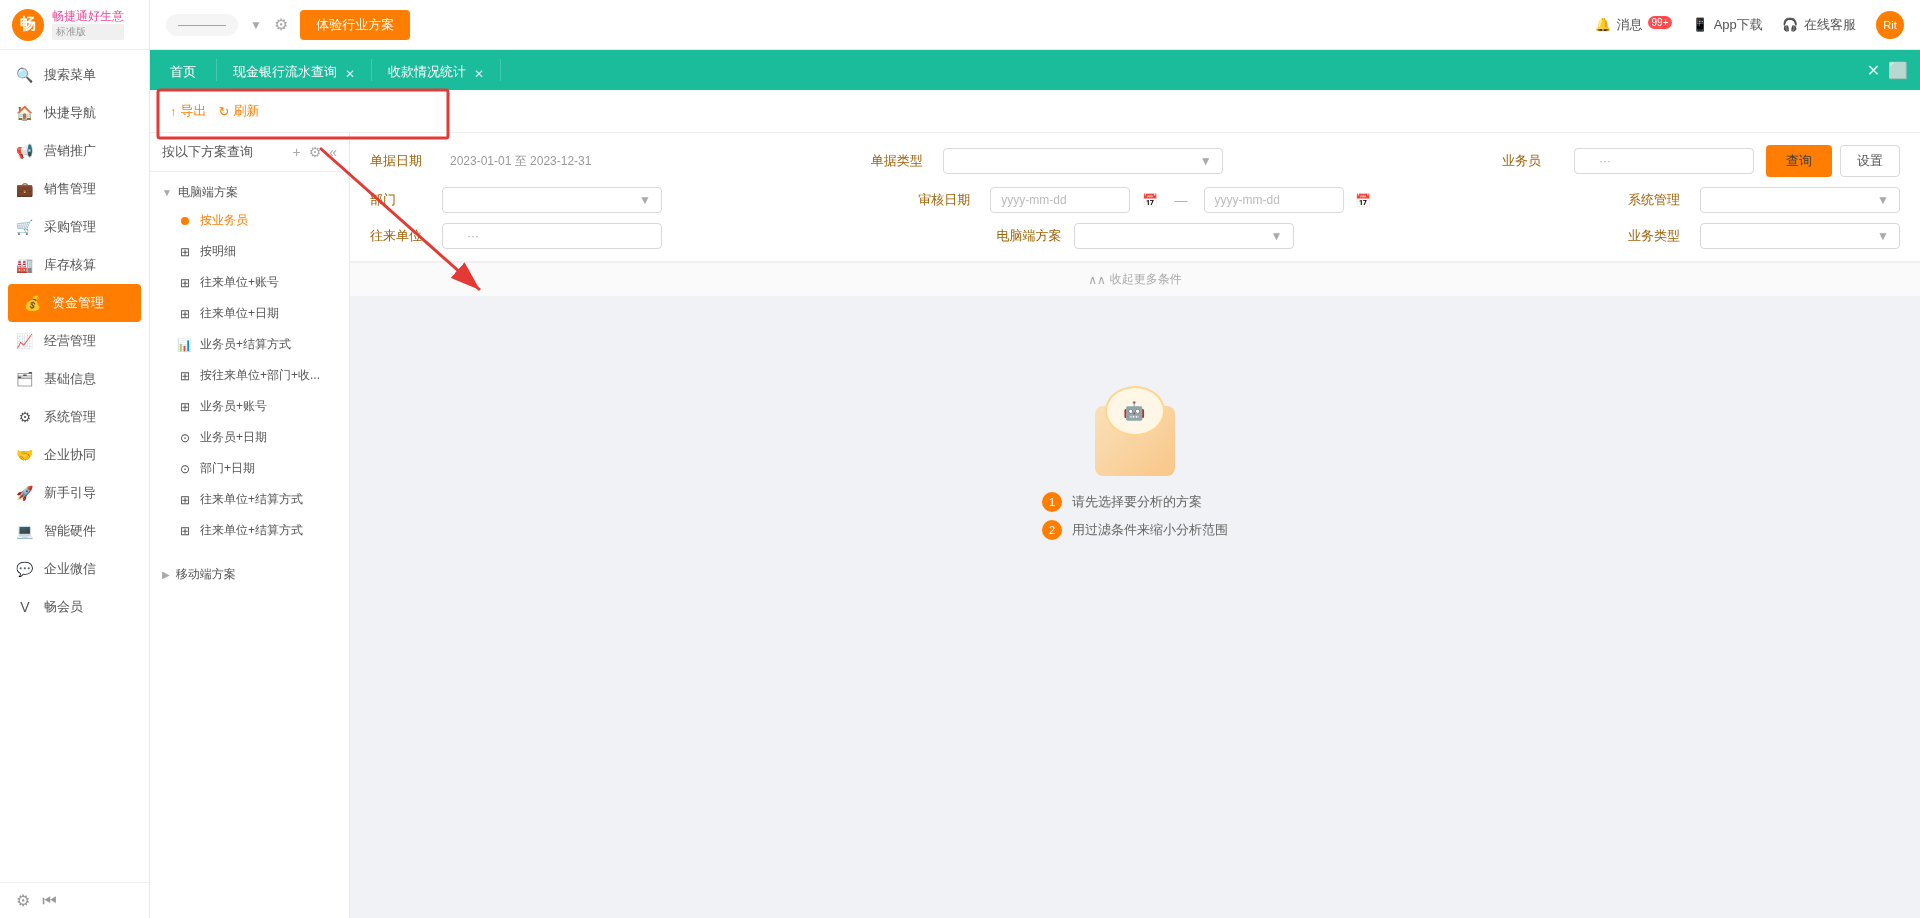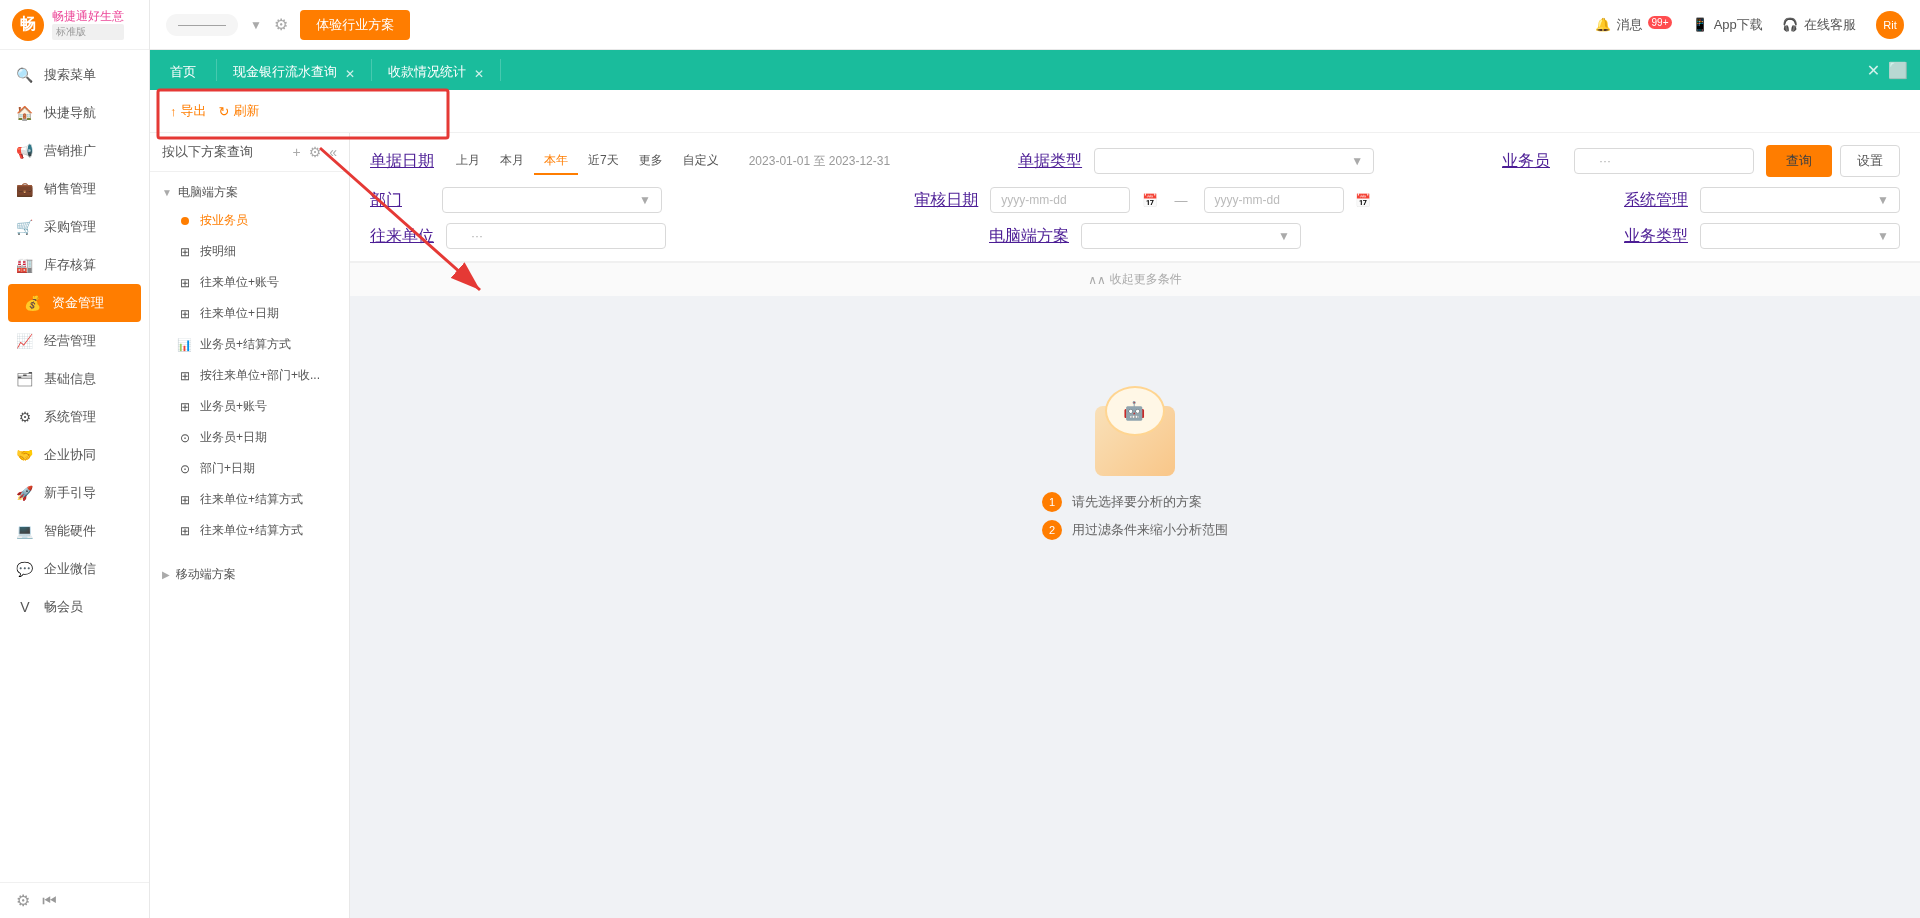--- a/index.html
+++ b/index.html
@@ -112,21 +112,21 @@
     }
     .panel-item.active { color: #ff7d00; }
     .panel-item-icon { width: 14px; height: 14px; display: flex; align-items: center; justify-content: center; font-size: 12px; flex-shrink: 0; }
     .active-dot { width: 8px; height: 8px; background: #ff7d00; border-radius: 50%; display: inline-block; }
 
     
     .right-content { flex: 1; display: flex; flex-direction: column; overflow: hidden; }
     .filter-area { background: #fff; padding: 12px 20px; border-bottom: 1px solid #f0f0f0; }
     .filter-row { display: flex; align-items: center; gap: 12px; margin-bottom: 10px; }
     .filter-row:last-child { margin-bottom: 0; }
-    .filter-label { color: #4c1d95; font-size: 16px; white-space: nowrap; min-width: 60px; text-decoration: underline; }
+    .filter-label { color: #a16207; font-size: 13px; white-space: nowrap; min-width: 60px; }
     .filter-date-group { display: flex; align-items: center; gap: 0; }
     .date-preset-btn {
       padding: 4px 10px; font-size: 12px; color: #555; cursor: pointer; border: none; background: none;
       border-bottom: 2px solid transparent;
     }
     .date-preset-btn.active { color: #ff7d00; border-bottom: 2px solid #ff7d00; }
     .date-range-text { font-size: 12px; color: #999; margin-left: 8px; }
     .filter-select {
       border: 1px solid #d9d9d9; border-radius: 4px; padding: 5px 10px; font-size: 12px;
       color: #555; display: flex; align-items: center; gap: 8px; cursor: pointer; min-width: 180px;
@@ -397,28 +397,20 @@
           </div>
         </div>
       </div>
 
       <div class="right-content">
 
         <div class="filter-area">
 
           <div class="filter-row">
             <span class="filter-label">单据日期</span>
-            <div class="filter-date-group">
-              <button class="date-preset-btn">上月</button>
-              <button class="date-preset-btn">本月</button>
-              <button class="date-preset-btn active">本年</button>
-              <button class="date-preset-btn">近7天</button>
-              <button class="date-preset-btn">更多</button>
-              <button class="date-preset-btn">自定义</button>
-            </div>
             <span class="date-range-text">2023-01-01 至 2023-12-31</span>
             <div style="flex:1"></div>
             <span class="filter-label">单据类型</span>
             <div class="filter-select filter-select-wide">
               <span></span>
               <span class="filter-select-arrow">▼</span>
             </div>
             <div style="flex:1"></div>
             <span class="filter-label">业务员</span>
             <div class="filter-select">

